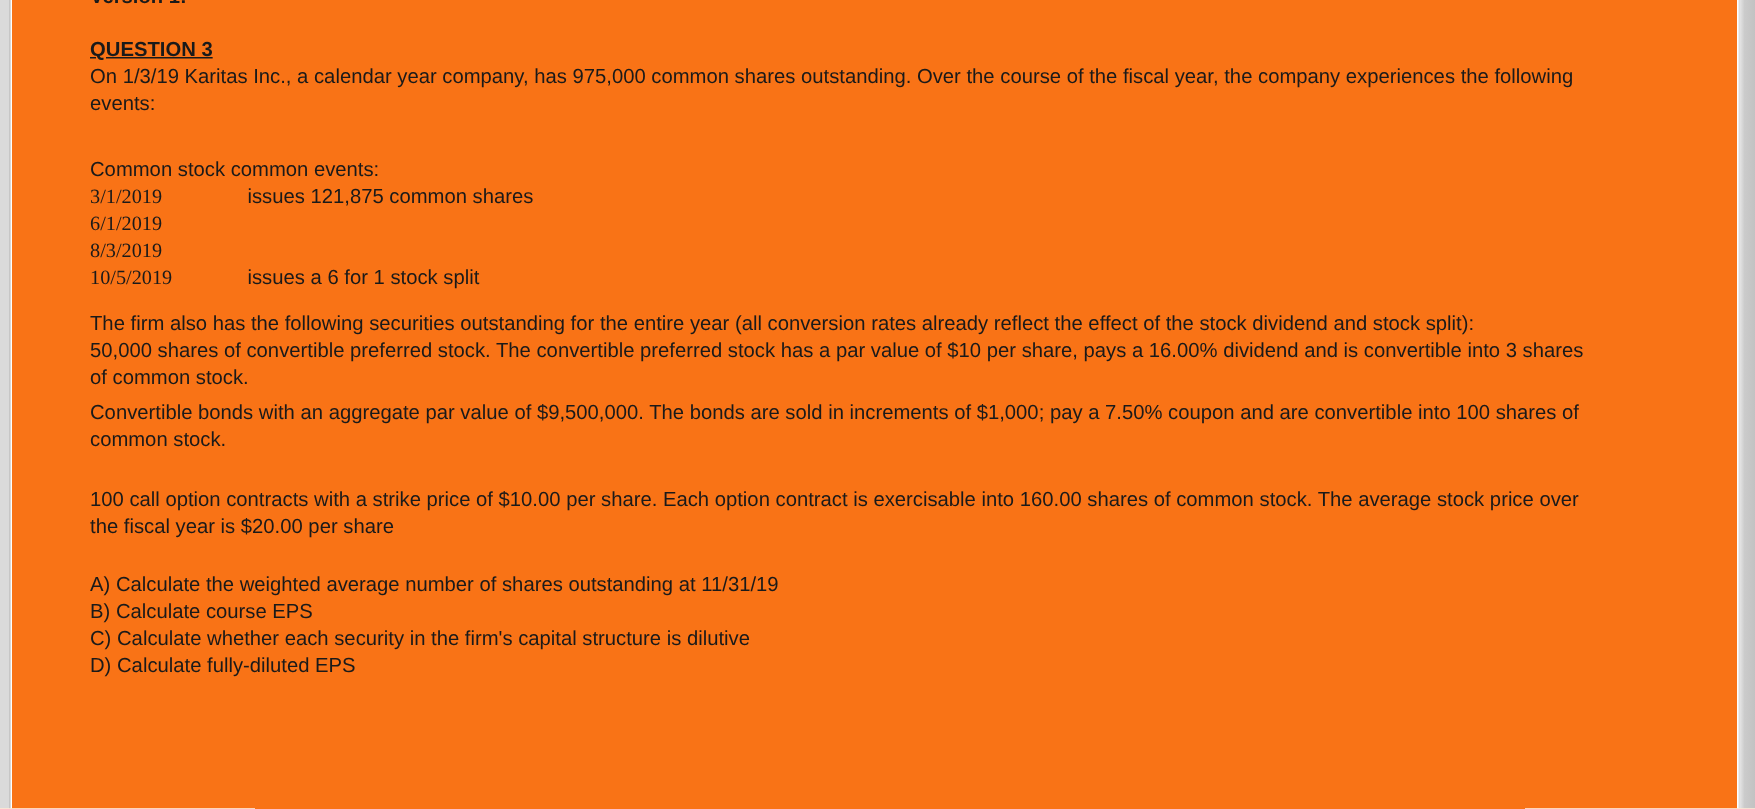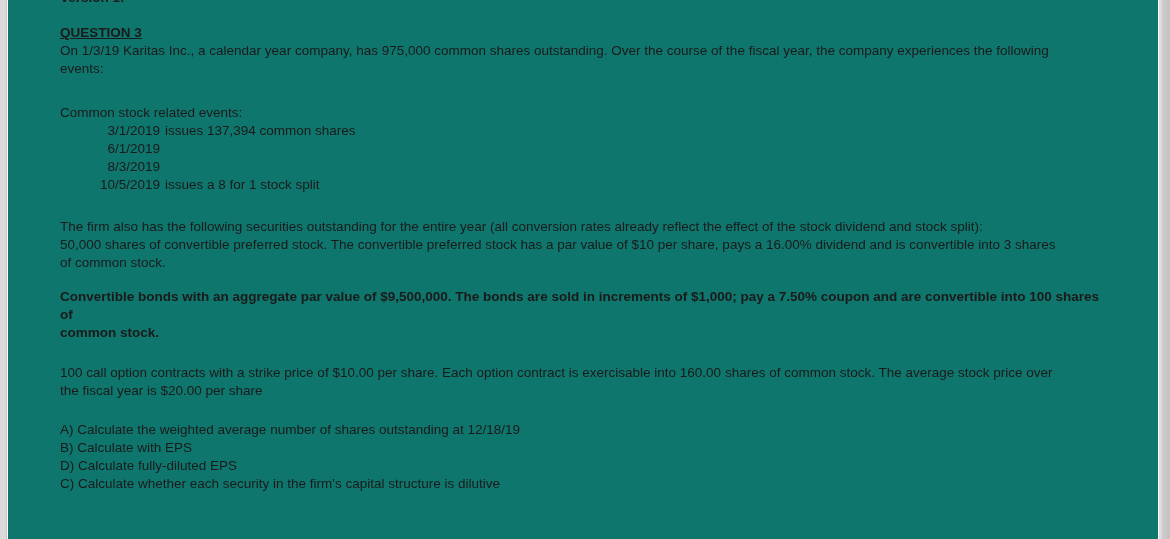--- a/index.html
+++ b/index.html
@@ -21,21 +21,21 @@
     border-right: 1px solid #c6c6c6;
   }
   .edge-right {
     position: absolute; right: 0; top: 0; bottom: 0;
     width: 11px;
     background: linear-gradient(to right, #e4e4e4, #cbcbcb 30%, #c2c2c2);
     border-left: 1px solid #dddddd;
   }
   .page {
     position: absolute; left: 8px; right: 12px; top: 0; bottom: 0;
-    background: #0f766e;
+    background: #f97316;
     color: #1a1a1a;
     font-size: 13.5px;
     line-height: 18px;
   }
   .content {
     position: relative;
     padding: 0 0 0 52px;
     width: 1105px;
   }
   .clipped-header {
@@ -47,26 +47,26 @@
   .q-title {
     margin-top: 24px;
     font-weight: bold;
     text-decoration: underline;
   }
   .para { white-space: pre-line; }
   .events-section { margin-top: 26px; }
   .event-row { display: flex; }
   .event-date {
     width: 100px;
-    text-align: right;
     flex: 0 0 100px;
+    font-family: Liberation Serif, serif;
   }
   .event-desc { margin-left: 5px; }
-  .securities-para { margin-top: 24px; }
-  .bonds-para { margin-top: 16px; font-weight: bold; }
+  .securities-para { margin-top: 13px; }
+  .bonds-para { margin-top: 5px; }
   .options-para { margin-top: 22px; }
   .net-income-para { margin-top: 22px; }
   .tasks { margin-top: 21px; list-style: none; }
 </style>
 </head>
 <body>
 
 <div class="viewport">
   <div class="edge-left"></div>
   <div class="edge-right"></div>
@@ -75,51 +75,51 @@
     <div class="clipped-header">Version 1:</div>
 
     <div class="content">
 
       <div class="q-title">QUESTION 3</div>
 
       <div class="para">On 1/3/19 Karitas Inc., a calendar year company, has 975,000 common shares outstanding. Over the course of the fiscal year, the company experiences the following
 events:</div>
 
       <div class="events-section">
-        <div>Common stock related events:</div>
+        <div>Common stock common events:</div>
 
         <div class="event-row">
           <span class="event-date">3/1/2019</span>
-          <span class="event-desc">issues 137,394 common shares</span>
+          <span class="event-desc">issues 121,875 common shares</span>
         </div>
         <div class="event-row">
           <span class="event-date">6/1/2019</span>
         </div>
         <div class="event-row">
           <span class="event-date">8/3/2019</span>
         </div>
         <div class="event-row">
           <span class="event-date">10/5/2019</span>
-          <span class="event-desc">issues a 8 for 1 stock split</span>
+          <span class="event-desc">issues a 6 for 1 stock split</span>
         </div>
       </div>
 
       <div class="para securities-para">The firm also has the following securities outstanding for the entire year (all conversion rates already reflect the effect of the stock dividend and stock split):
 50,000 shares of convertible preferred stock. The convertible preferred stock has a par value of $10 per share, pays a 16.00% dividend and is convertible into 3 shares
 of common stock.</div>
 
       <div class="para bonds-para">Convertible bonds with an aggregate par value of $9,500,000. The bonds are sold in increments of $1,000; pay a 7.50% coupon and are convertible into 100 shares of
 common stock.</div>
 
       <div class="para options-para">100 call option contracts with a strike price of $10.00 per share. Each option contract is exercisable into 160.00 shares of common stock. The average stock price over
 the fiscal year is $20.00 per share</div>
 
 
       <ul class="tasks">
-        <li>A) Calculate the weighted average number of shares outstanding at 12/18/19</li>
-        <li>B) Calculate with EPS</li>
+        <li>A) Calculate the weighted average number of shares outstanding at 11/31/19</li>
+        <li>B) Calculate course EPS</li>
+        <li>C) Calculate whether each security in the firm's capital structure is dilutive</li>
         <li>D) Calculate fully-diluted EPS</li>
-        <li>C) Calculate whether each security in the firm's capital structure is dilutive</li>
       </ul>
 
     </div>
   </div>
 </div>
 
 </body></html>

